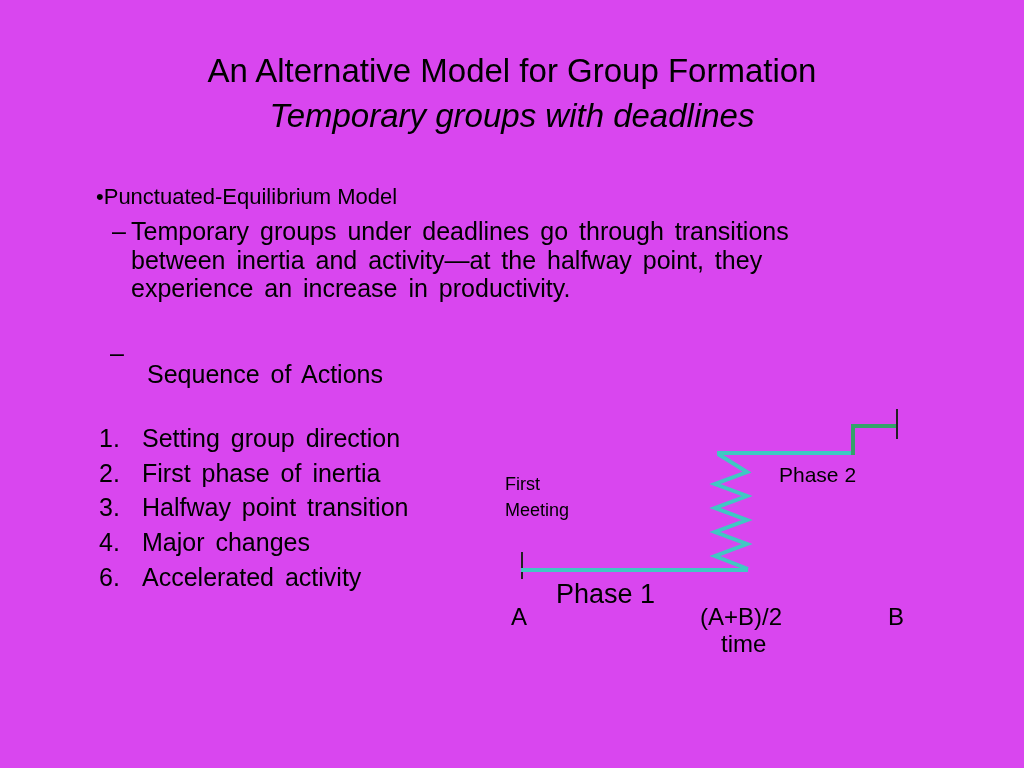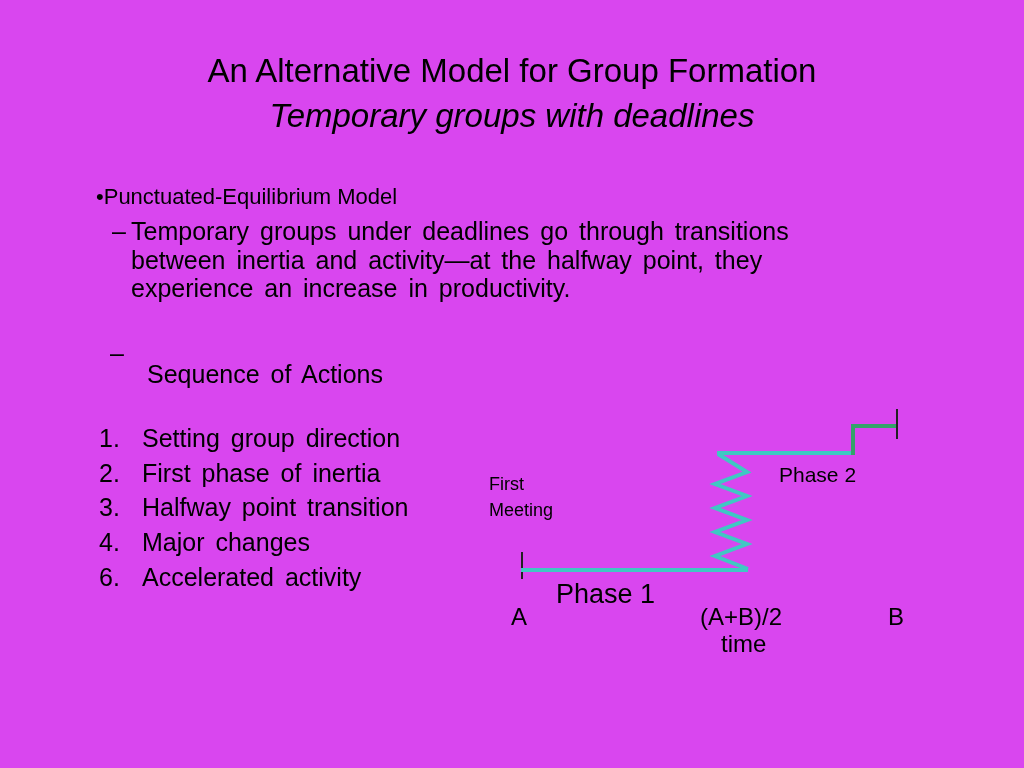--- a/index.html
+++ b/index.html
@@ -24,21 +24,21 @@
                  word-spacing:4px; white-space:nowrap;margin-top:21px; }
 
   .actions { position:absolute; left:99px; top:373px; font-size:25px; line-height:34.7px;
              word-spacing:4px;margin-top:48px; }
   .action-row { white-space:nowrap; }
   .action-row .num { display:inline-block; width:43px; word-spacing:normal; }
 
   .diagram-svg { position:absolute; left:0; top:0; }
 
   .dlabel { position:absolute; white-space:nowrap; }
-  .lbl-first  { left:489px; top:471px; font-size:18px; line-height:26px; }
+  .lbl-first  { left:505px; top:471px; font-size:18px; line-height:26px; }
   .lbl-phase2 { left:779px; top:463px; font-size:21px; }
   .lbl-phase1 { left:556px; top:579px; font-size:27px; }
   .lbl-a      { left:511px; top:603px; font-size:24px; }
   .lbl-mid    { left:700px; top:603px; font-size:24px; }
   .lbl-b      { left:888px; top:603px; font-size:24px; }
   .lbl-time   { left:721px; top:630px; font-size:24px;text-align:center; }
 </style>
 </head>
 <body>
 

